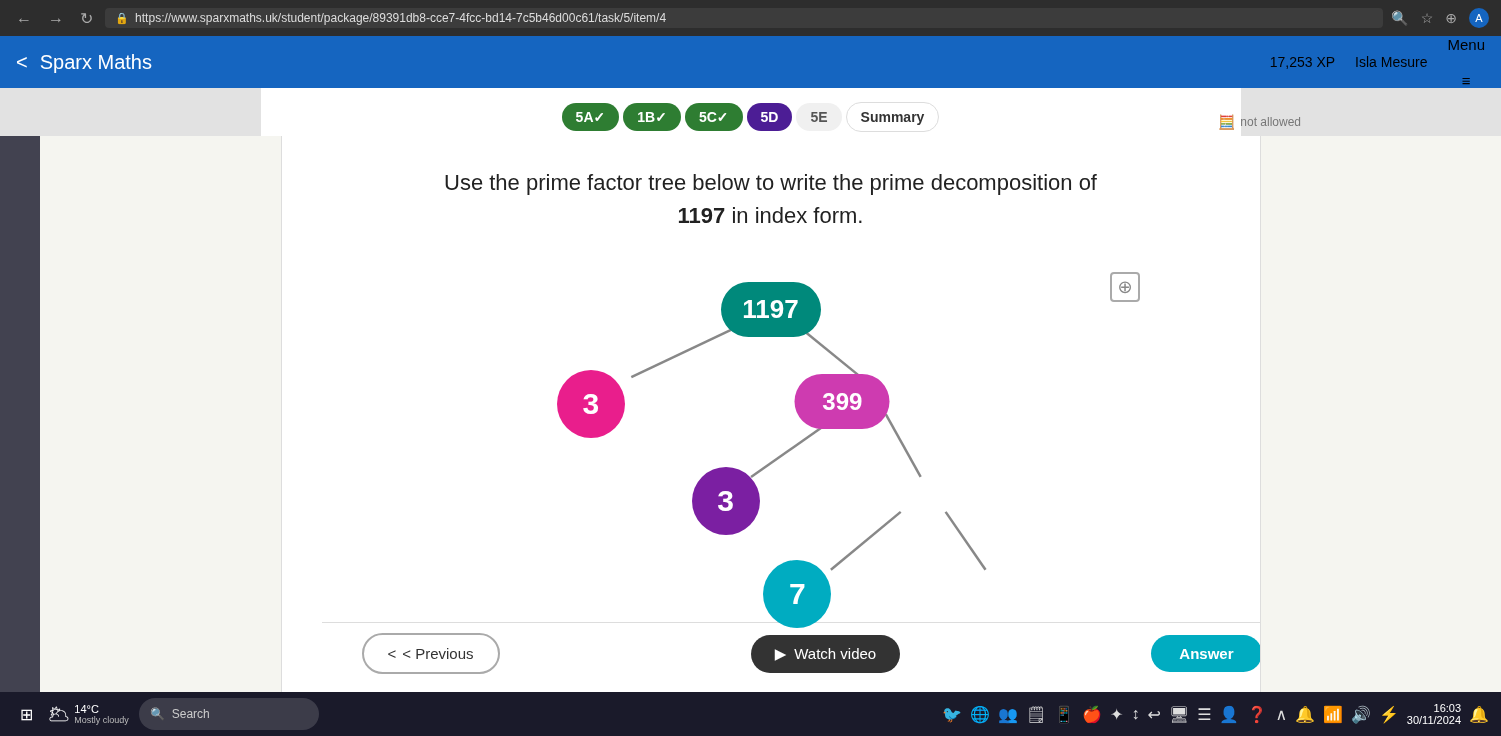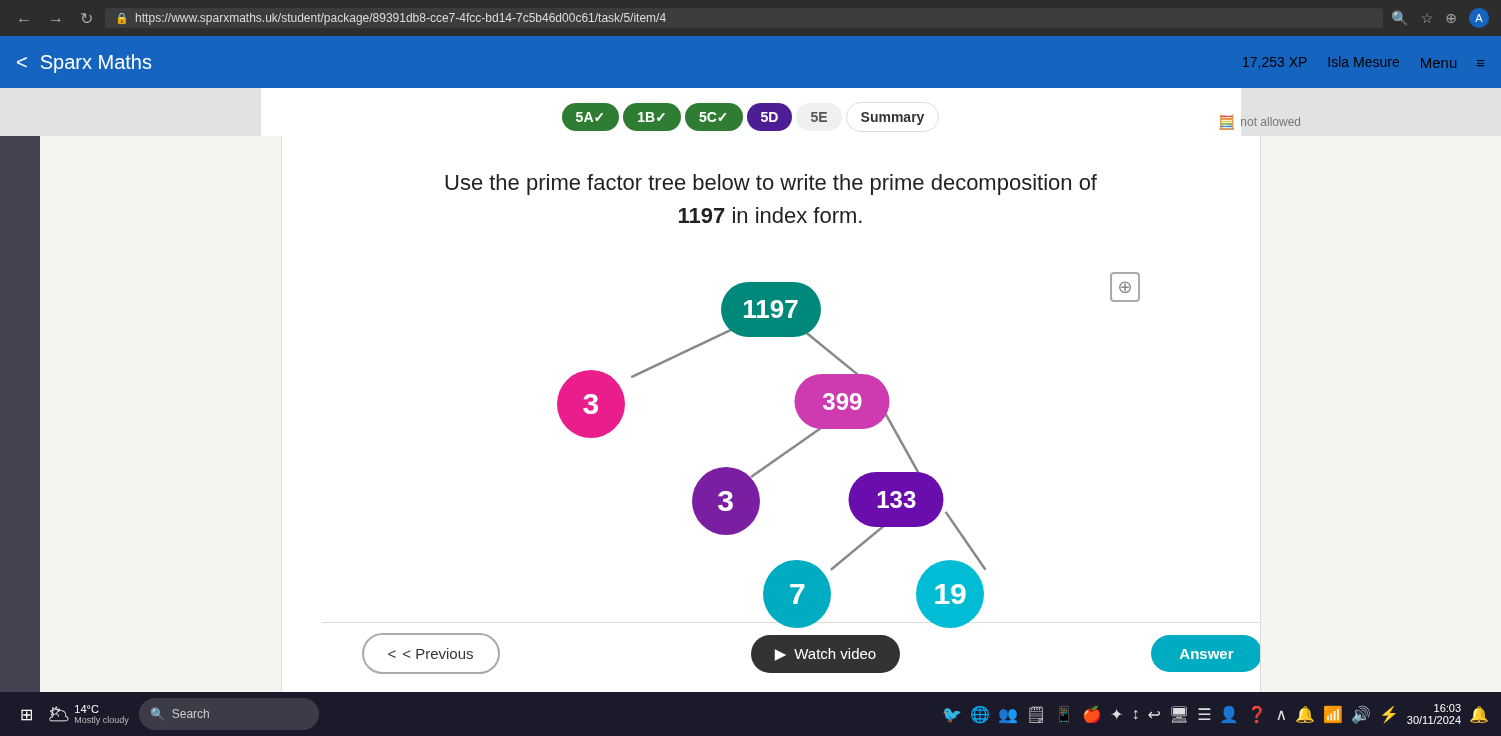--- a/index.html
+++ b/index.html
@@ -83,20 +83,21 @@
       font-size: 14px;
     }
     .xp-info { font-weight: 500; }
     .menu-btn {
       display: flex;
       align-items: center;
       gap: 19px;
       cursor: pointer;
       font-size: 15px;
       font-weight: 500;
+      flex-direction: column;
     }
 
     
     .tabs-bar {
       background: white;
       display: flex;
       justify-content: center;
       align-items: center;
       padding: 10px 0 0 0;
       gap: 4px;
@@ -460,31 +461,25 @@
       </div>
 
       <div class="node" style="top:112px; left:58%; transform:translateX(-50%); width:95px; height:55px; background:#ce3bb0; border-radius:30px; font-size:24px;">
         <span>399</span>
       </div>
 
       <div class="node" style="top:205px; left:45%; transform:translateX(-50%); width:68px; height:68px; background:#7b1fa2; border-radius:50%; font-size:30px;">
         <span>3</span>
       </div>
 
-      <div class="node" style="top:210px; left:64%; transform:translateX(-50%); width:95px; height:55px; background:#6a0dad; border-radius:30px; font-size:24px;">
-        <span>133</span>
-      </div>
 
       <div class="node" style="top:298px; left:53%; transform:translateX(-50%); width:68px; height:68px; background:#00acc1; border-radius:50%; font-size:30px;">
         <span>7</span>
       </div>
 
-      <div class="node" style="top:298px; left:70%; transform:translateX(-50%); width:68px; height:68px; background:#00bcd4; border-radius:50%; font-size:30px;">
-        <span>19</span>
-      </div>
 
       <div style="position:absolute; top:10px; right:80px; color:#888; font-size:18px; border:2px solid #aaa; border-radius:4px; padding:2px 5px; cursor:pointer;">
         ⊕
       </div>
     </div>
 
     <div class="bottom-bar">
       <button class="btn-previous">
         <span>&lt;</span>
         <span>&lt; Previous</span>

